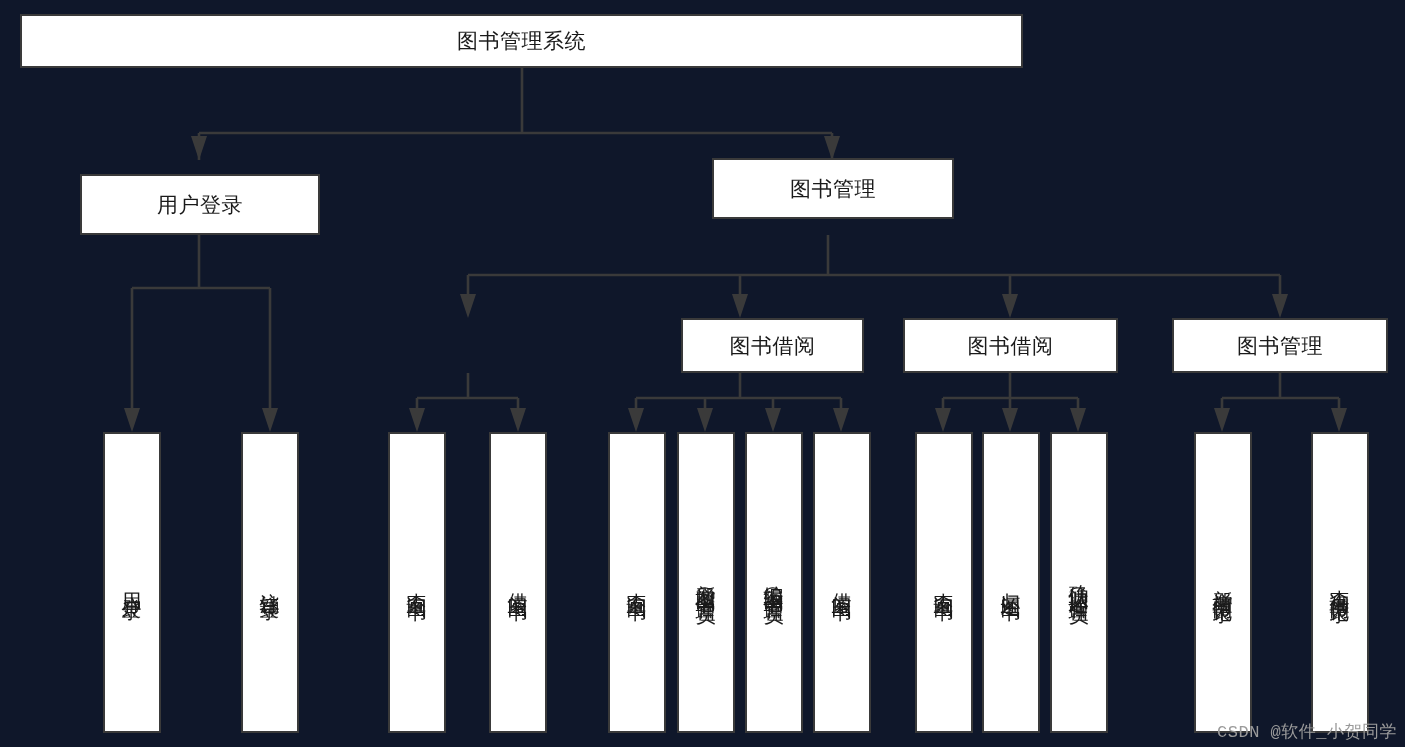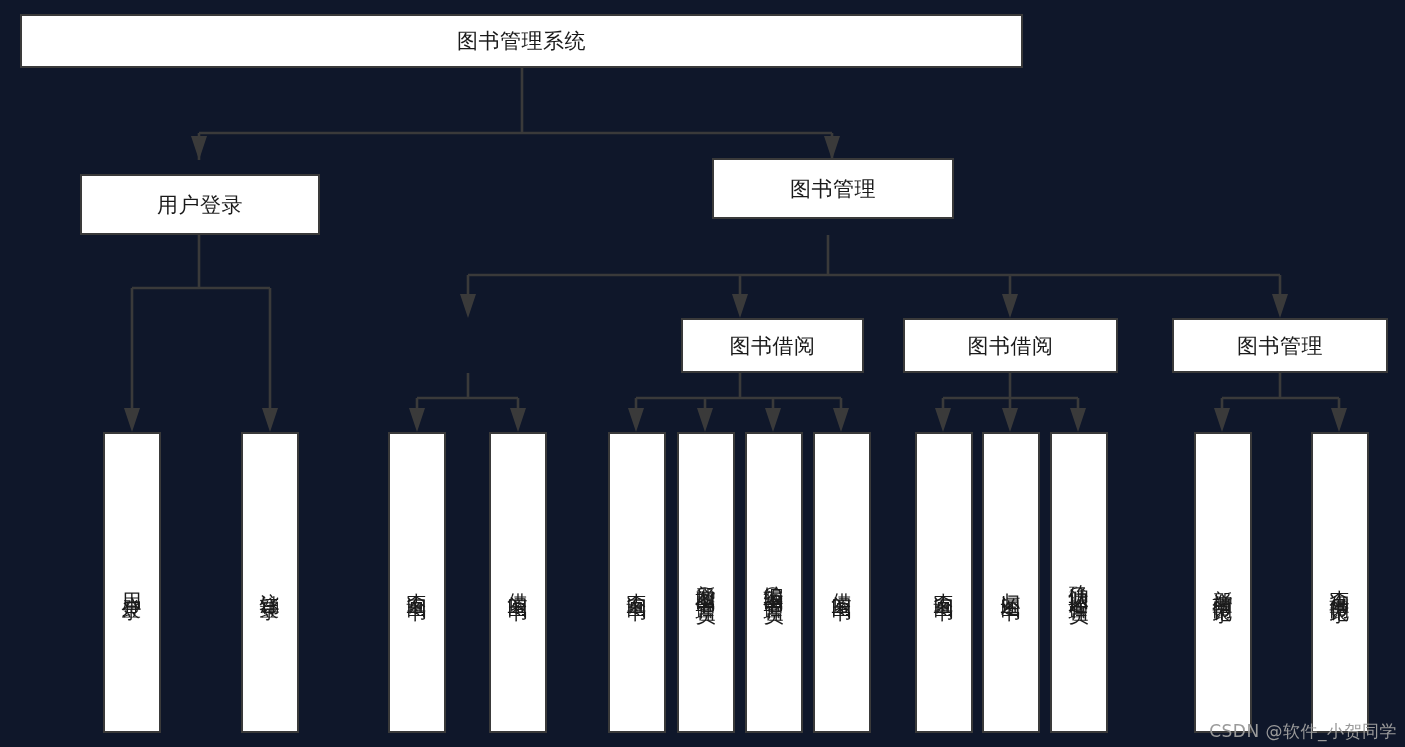--- a/index.html
+++ b/index.html
@@ -53,20 +53,21 @@
     pointer-events: none;
   }
   .watermark {
     position: absolute;
     right: 8px;
     bottom: 4px;
     font-size: 17px;
     color: #9a9a9a;
     letter-spacing: 0.5px;
     white-space: nowrap;
+    font-family: Liberation Mono, monospace;
   }
 </style>
 </head>
 <body>
 
 <div id="canvas">
 
   <svg class="edges" viewBox="0 0 1405 747">
     <g stroke="#3a3a3a" stroke-width="2.6" fill="none">
 

